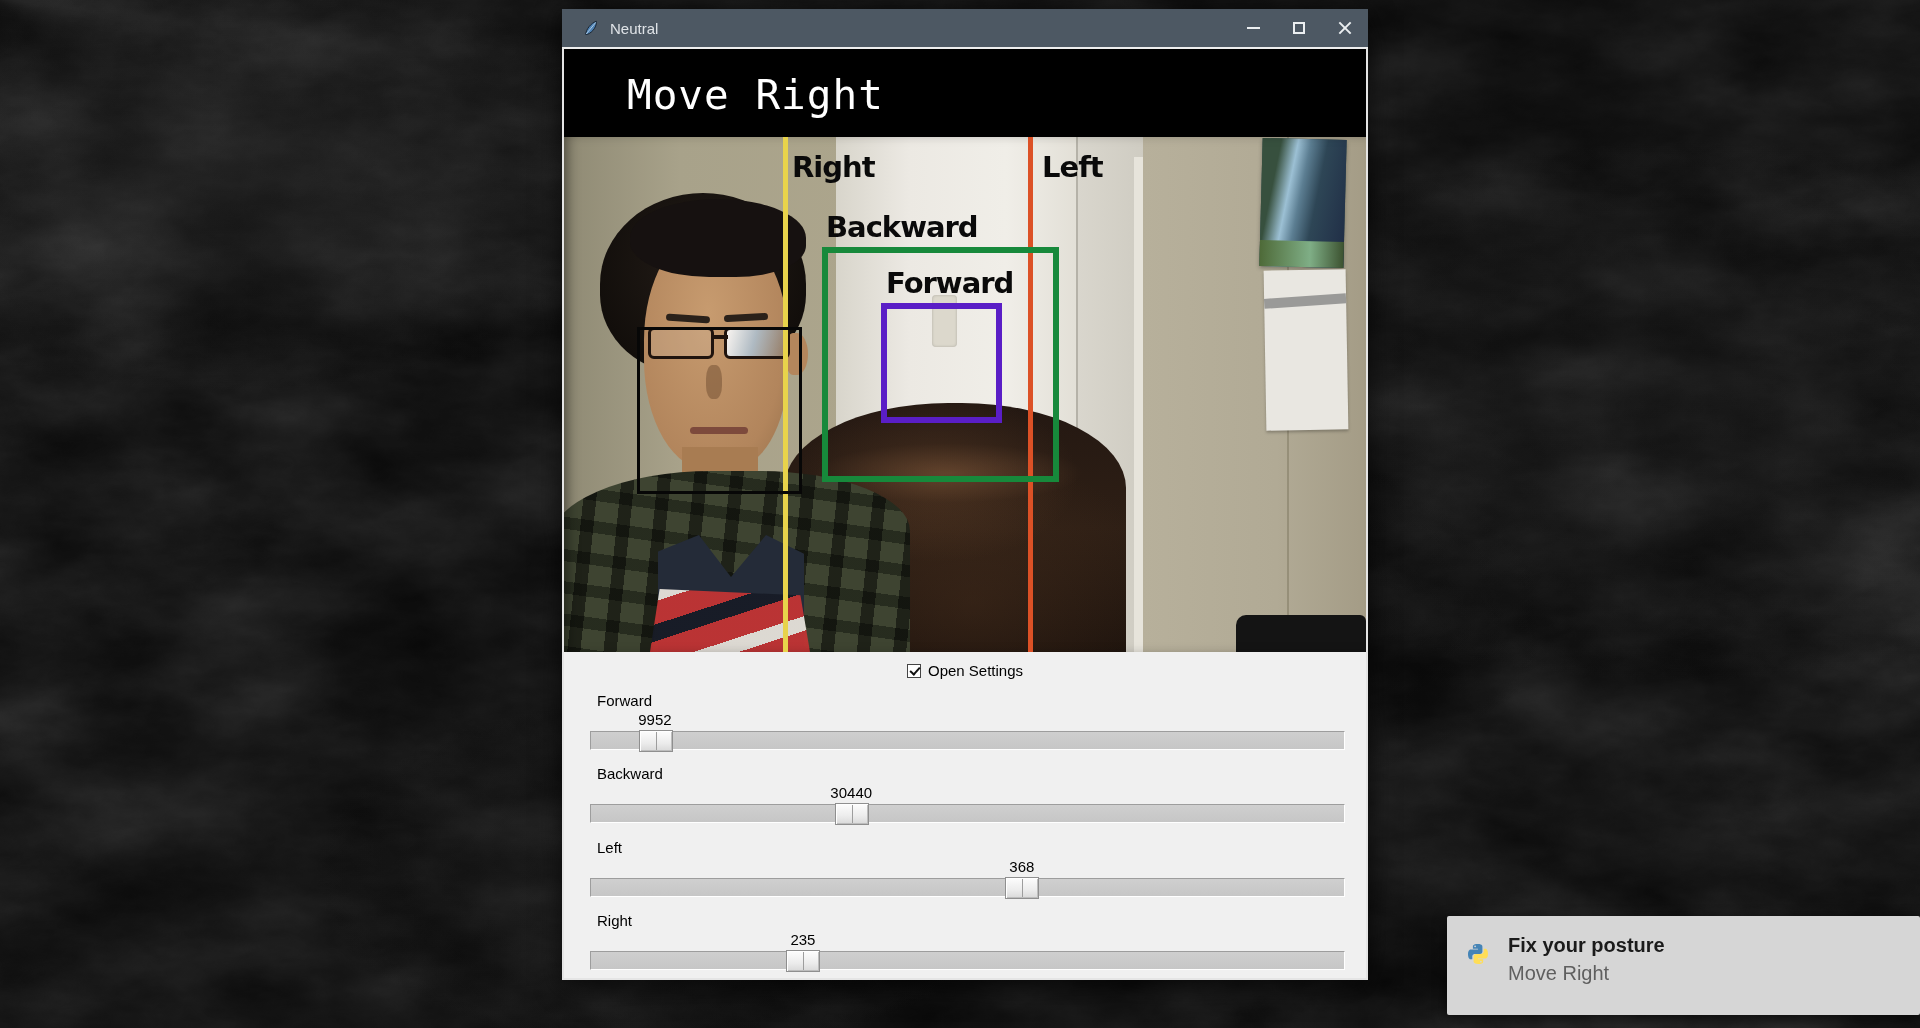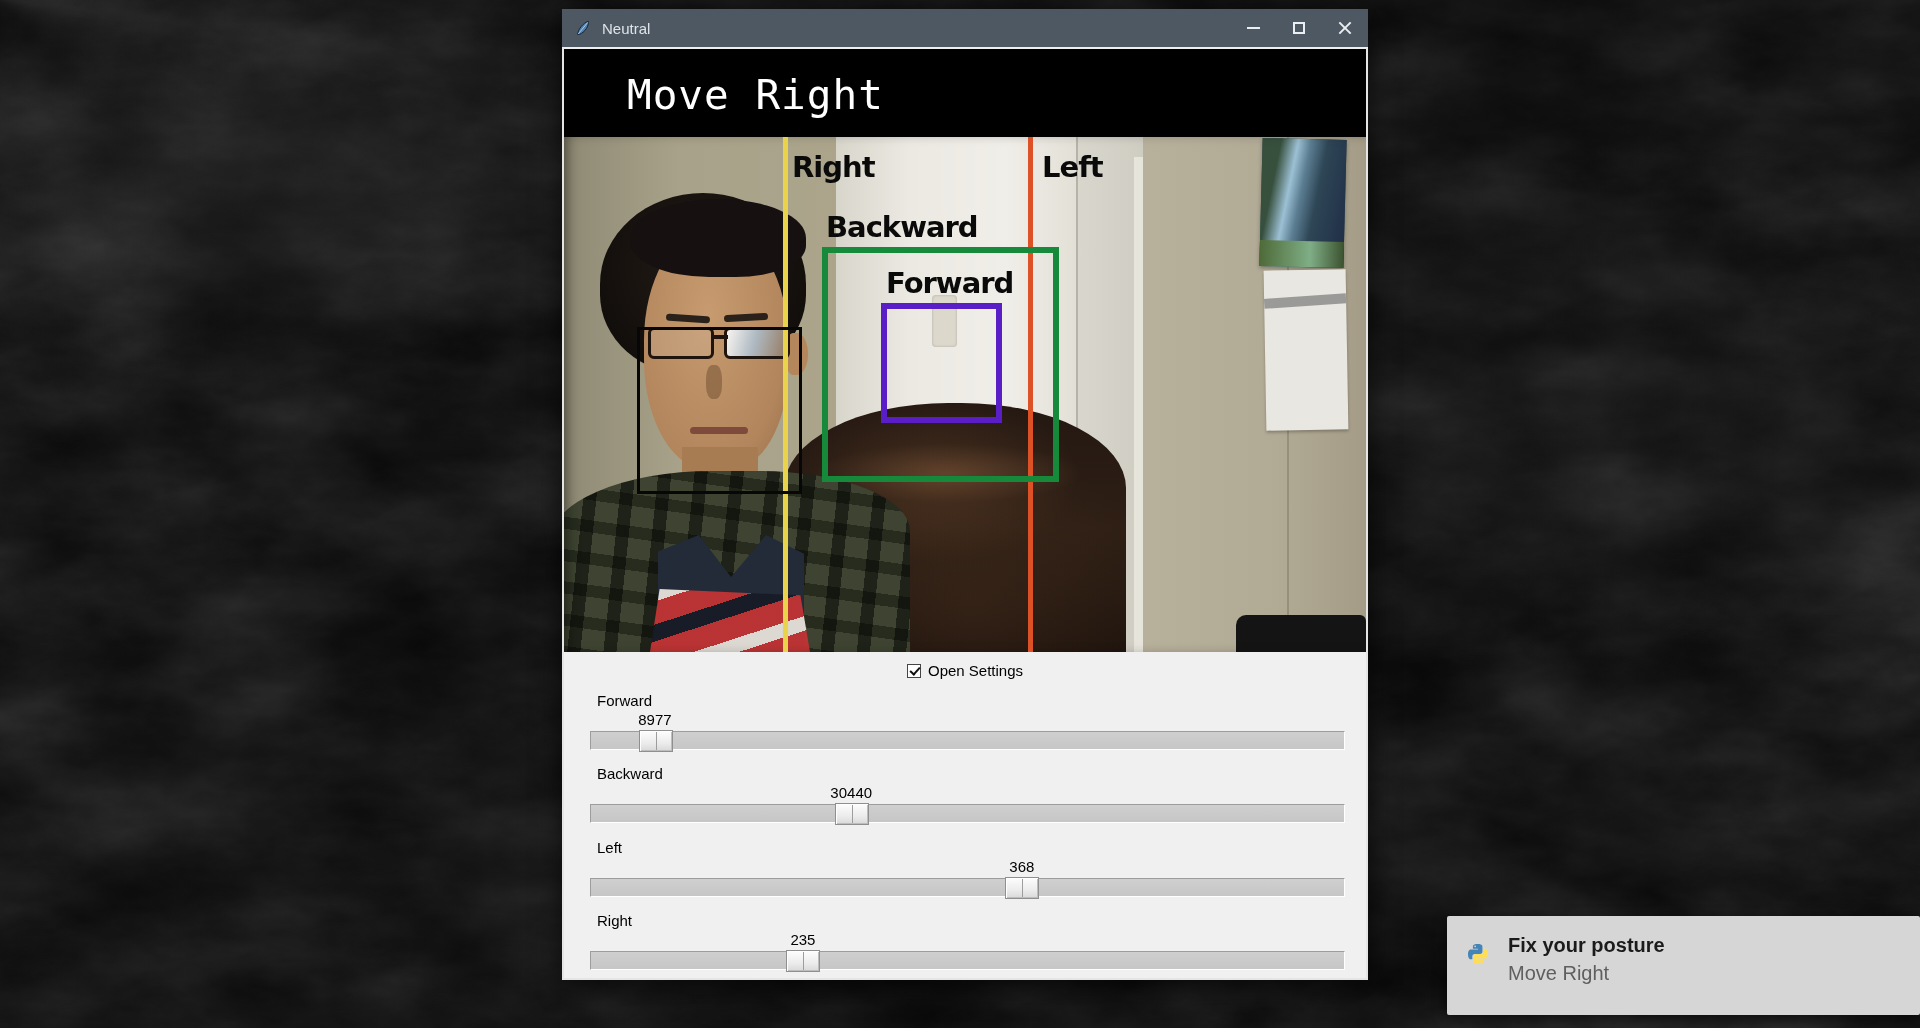--- a/index.html
+++ b/index.html
@@ -14,21 +14,21 @@
       radial-gradient(ellipse 700px 320px at 12% 18%, rgba(90,90,90,.20), transparent 65%),
       radial-gradient(ellipse 900px 420px at 88% 40%, rgba(70,70,70,.14), transparent 65%),
       radial-gradient(ellipse 600px 300px at 35% 85%, rgba(80,80,80,.15), transparent 60%),
       radial-gradient(ellipse 500px 260px at 63% 60%, rgba(0,0,0,.45), transparent 70%),
       linear-gradient(115deg, rgba(0,0,0,.35), rgba(0,0,0,.55) 55%, rgba(0,0,0,.35));
   }
 
   
   .app-window { position:absolute; left:562px; top:9px; width:806px; height:971px;
                 box-shadow:0 6px 24px rgba(0,0,0,.7); }
-  .titlebar { height:38px; background:#4d5863; display:flex; align-items:center; padding-left:13px; }
+  .titlebar { height:38px; background:#4d5863; display:flex; align-items:center; padding-left:21px; }
   .tk-icon  { width:17px; height:17px; flex:0 0 auto; }
   .title-text { color:#dfe3e7; font-size:15px; margin-left:10px; flex:1 1 auto; }
   .win-btns { display:flex; height:100%; }
   .win-btn  { width:46px; height:100%; display:flex; align-items:center; justify-content:center; }
   .glyph-min { width:13px; height:0; border-top:2px solid #eceff1; }
   .glyph-max { width:12px; height:12px; border:2px solid #eceff1; }
   .glyph-close { position:relative; width:14px; height:14px; }
   .glyph-close::before,.glyph-close::after { content:""; position:absolute; left:-1px; top:6px;
       width:16px; height:2px; background:#eceff1; }
   .glyph-close::before { transform:rotate(45deg); } .glyph-close::after { transform:rotate(-45deg); }
@@ -259,21 +259,21 @@
     </div>
 
     <div class="settings">
       <div class="chkrow">
         <span class="checkbox"></span>
         <span class="chk-label">Open Settings</span>
       </div>
 
       <div class="sgroup sg0">
         <div class="slabel">Forward</div>
-        <div class="sval val" style="left: 8.6%;">8977</div>
+        <div class="sval val" style="left: 8.6%;">9952</div>
         <div class="trough">
           <div class="handle" style="left: 8.6%;"></div>
         </div>
       </div>
 
       <div class="sgroup sg1">
         <div class="slabel">Backward</div>
         <div class="sval val" style="left: 34.6%;">30440</div>
         <div class="trough">
           <div class="handle" style="left: 34.6%;"></div>

